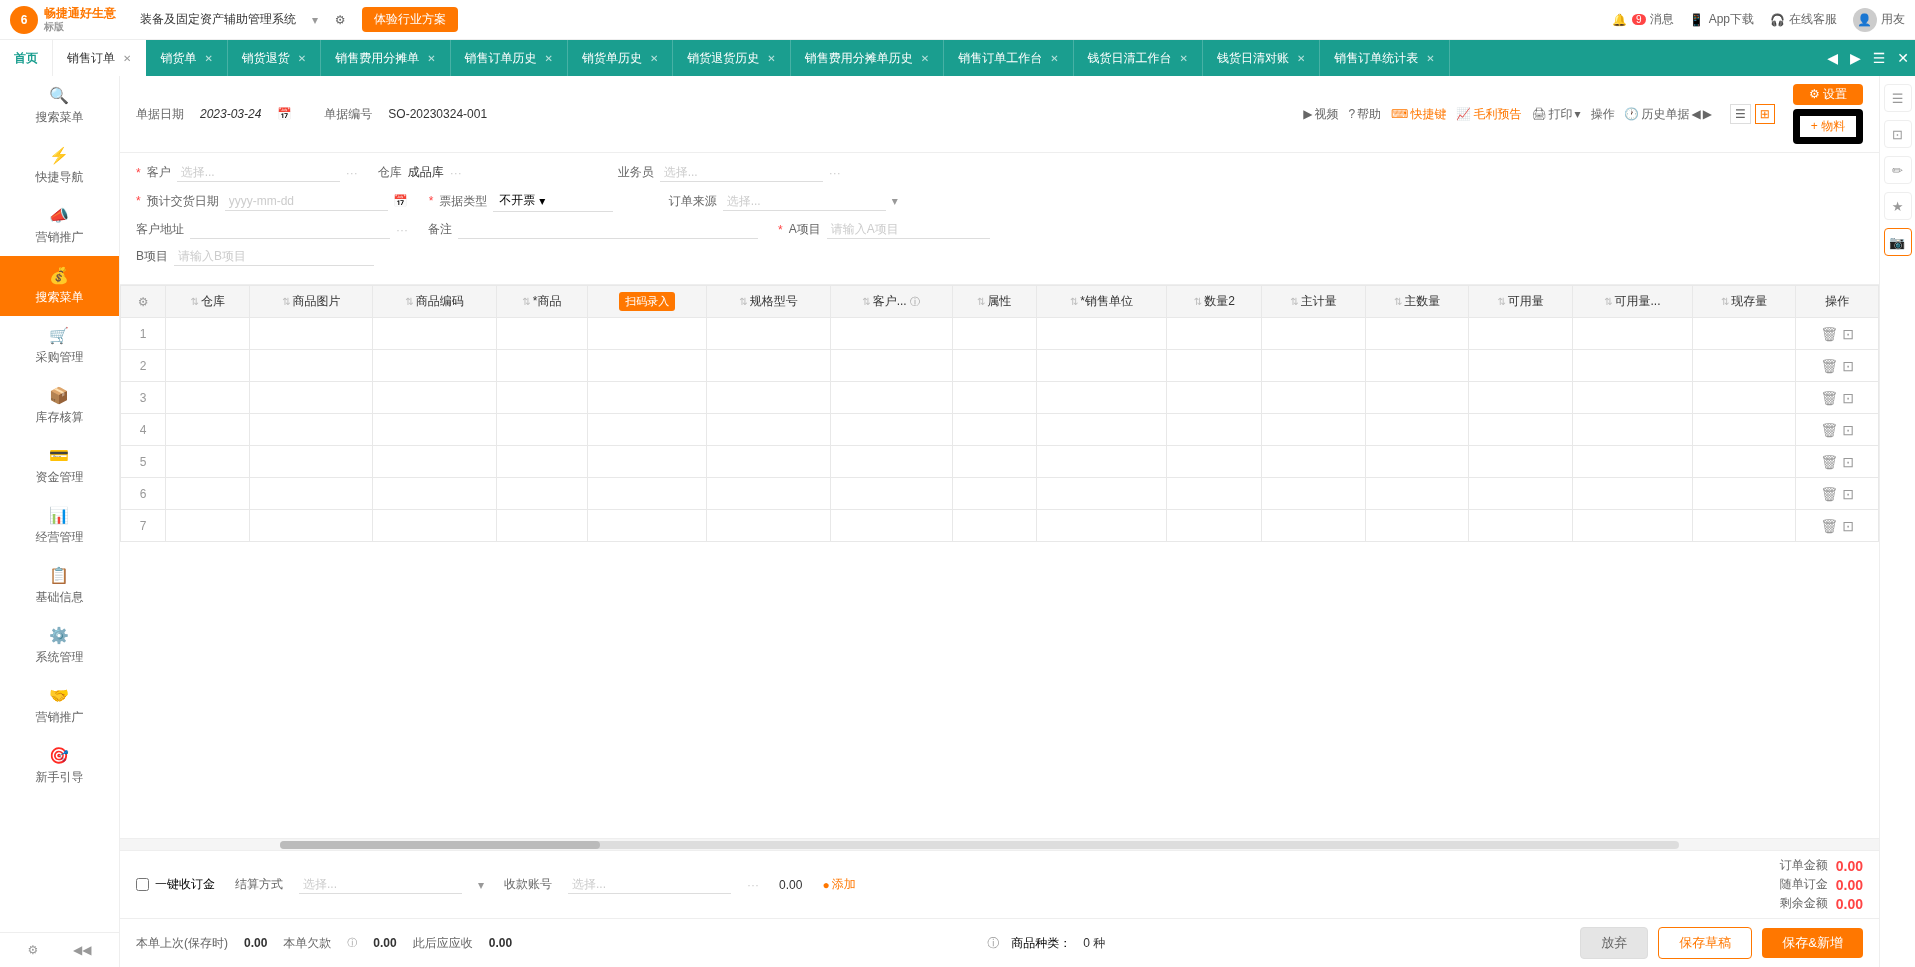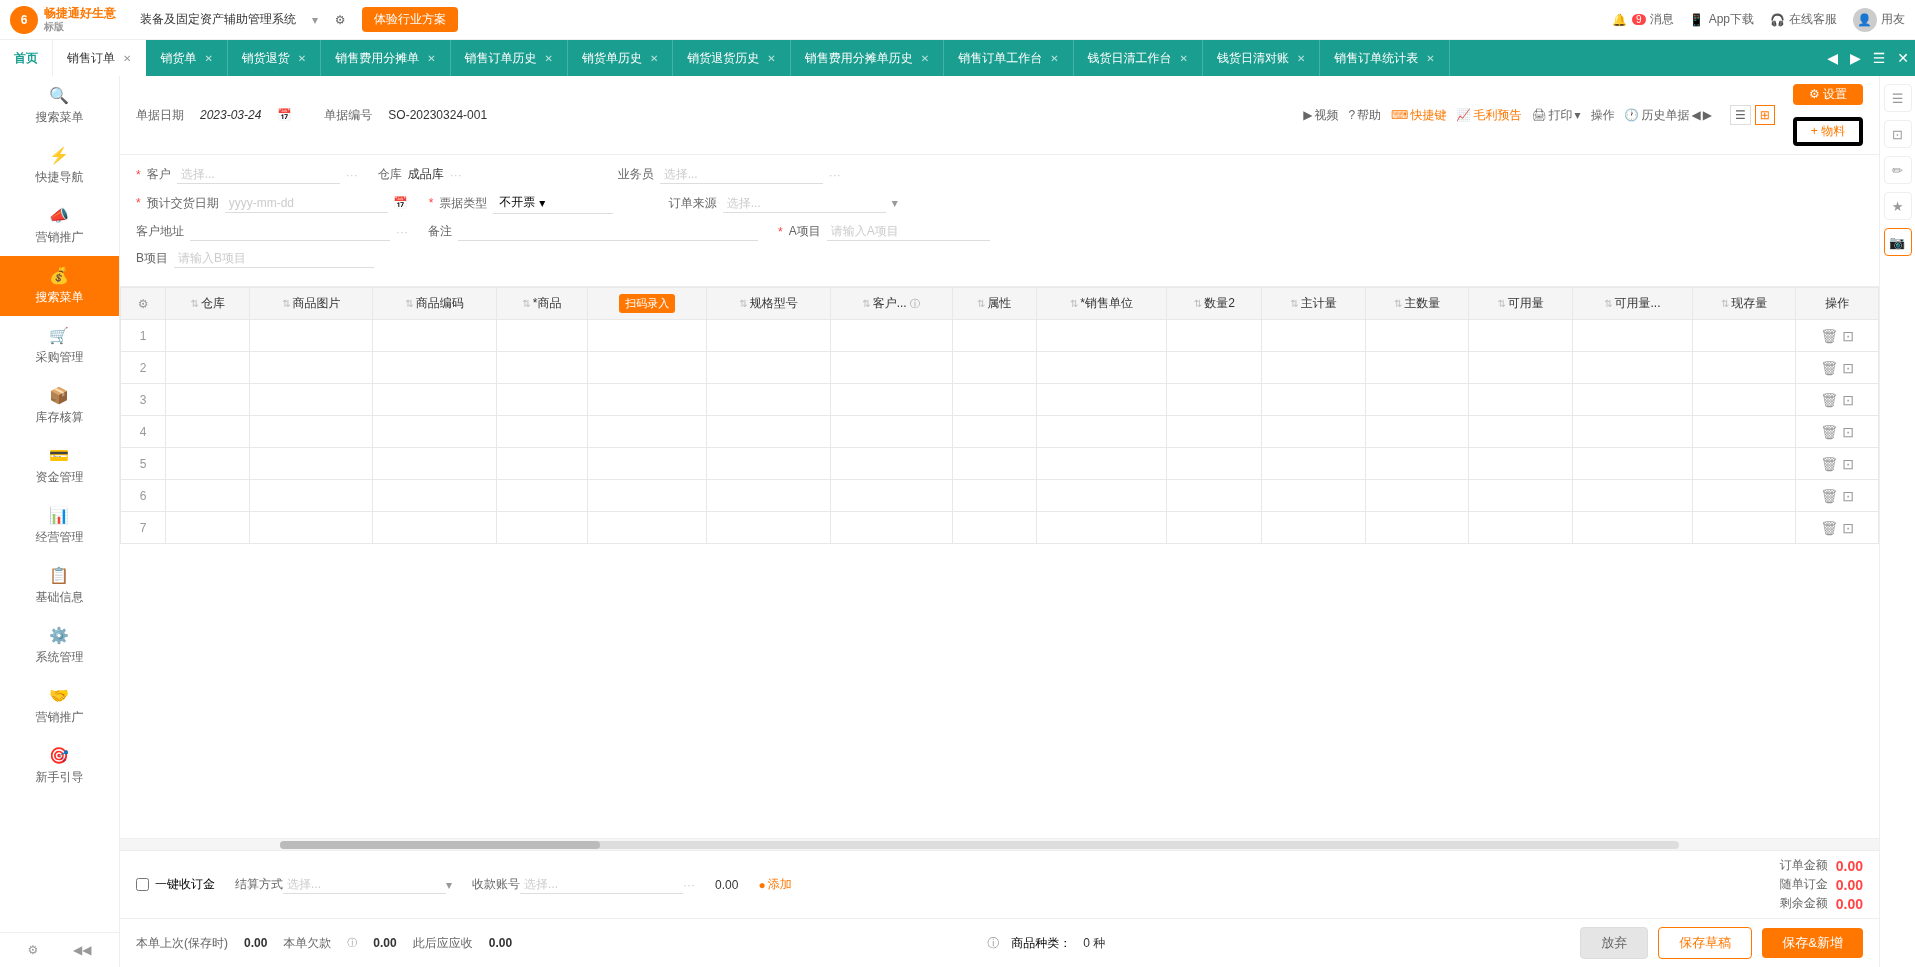--- a/index.html
+++ b/index.html
@@ -41,21 +41,21 @@
 
     
     .content { flex: 1; display: flex; flex-direction: column; overflow: hidden; }
 
     
     .form-header { padding: 8px 16px; background: #fff; border-bottom: 1px solid #eee; display: flex; align-items: center; gap: 16px; }
     .form-header-actions { margin-left: auto; display: flex; align-items: center; gap: 10px; color: #666; }
     .form-header-actions .act-item { display: flex; align-items: center; gap: 2px; cursor: pointer; font-size: 12px; }
     .orange-text { color: #ff7700; }
     .btn-setting { background: #ff7700; color: #fff; border: none; border-radius: 4px; padding: 2px 16px; cursor: pointer; font-size: 12px; }
-    .btn-add { border: 4px solid #000000; color: #ff7700; background: #fff; border-radius: 4px; padding: 2px 8px; cursor: pointer; font-size: 12px; margin-top: 8px; }
+    .btn-add { border: 7px solid #000000; color: #ff7700; background: #fff; border-radius: 4px; padding: 2px 8px; cursor: pointer; font-size: 12px; }
 
     
     .form-fields { background: #fff; padding: 10px 16px; border-bottom: 1px solid #eee; }
     .form-row { display: flex; align-items: center; gap: 20px; margin-bottom: 8px; flex-wrap: wrap; }
     .field-group { display: flex; align-items: center; gap: 6px; min-width: 220px; }
     .field-label { color: #666; white-space: nowrap; }
     .required { color: #ff4444; }
     .field-value { color: #333; }
     .field-input { border: none; border-bottom: 1px solid #ddd; padding: 2px 4px; min-width: 150px; color: #999; outline: none; font-size: 12px; background: transparent; }
     .field-input::placeholder { color: #ccc; }
@@ -85,21 +85,21 @@
     .subtotal-val { color: #ff4444; }
 
     
     .scroll-bar-area { height: 12px; background: #f5f5f5; border-top: 1px solid #eee; position: relative; overflow-x: auto; }
     .scroll-track { height: 8px; background: #ddd; border-radius: 4px; margin: 2px 200px 2px 160px; }
     .scroll-thumb { height: 8px; width: 320px; background: #bbb; border-radius: 4px; }
 
     
     .bottom-bar { background: #fff; border-top: 1px solid #eee; padding: 6px 16px; display: flex; align-items: center; gap: 20px; }
     .checkbox-area { display: flex; align-items: center; gap: 6px; }
-    .payment-row { display: flex; align-items: center; gap: 0; }
+    .payment-row { display: flex; align-items: center; gap: 16px; }
     .add-link { color: #ff7700; cursor: pointer; display: flex; align-items: center; gap: 2px; }
     .bottom-right { margin-left: auto; display: flex; flex-direction: column; gap: 2px; align-items: flex-end; }
     .total-row { display: flex; align-items: center; gap: 8px; }
     .total-label { color: #666; }
     .total-val { color: #ff4444; font-weight: bold; font-size: 14px; }
 
     
     .footer-actions { background: #fff; border-top: 1px solid #eee; padding: 8px 16px; display: flex; align-items: center; gap: 16px; }
     .footer-info { display: flex; align-items: center; gap: 16px; color: #666; }
     .footer-btns { margin-left: auto; display: flex; align-items: center; gap: 10px; }

